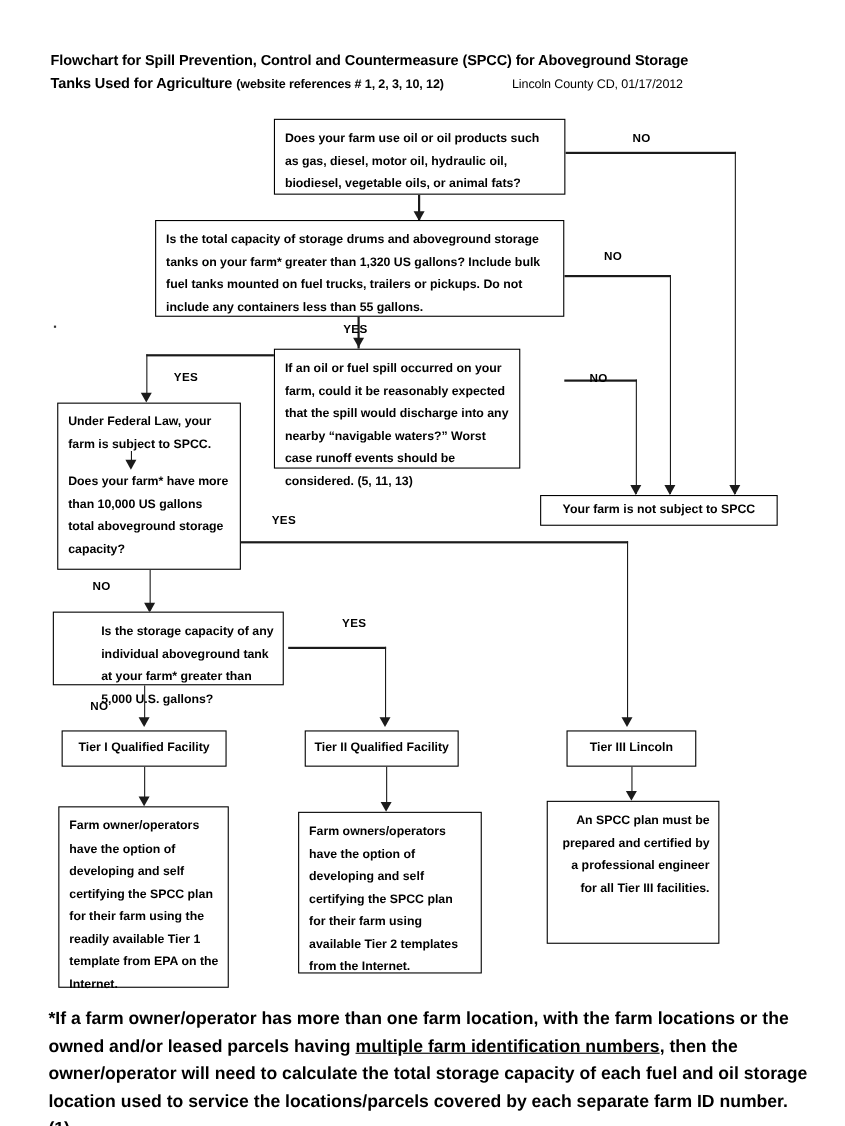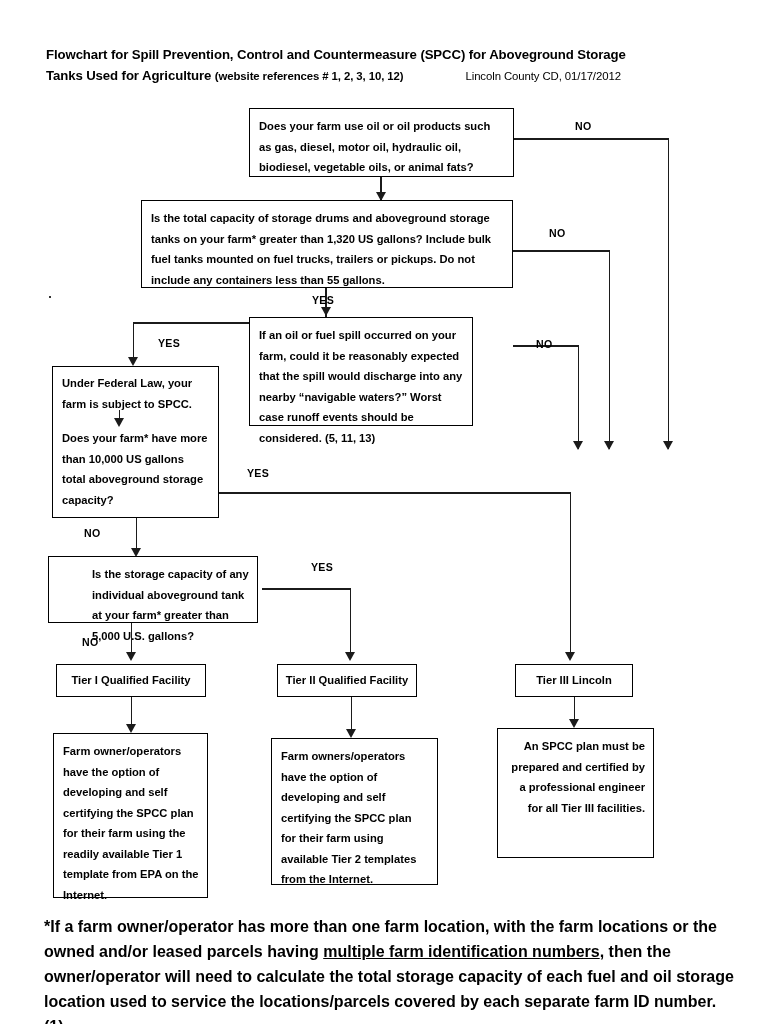--- a/index.html
+++ b/index.html
@@ -163,20 +163,23 @@
   <div class="ln hline" style="left:513px; top:345px; width:66px;"></div>
   <div class="ln vline" style="left:577.5px; top:345px; height:104px;"></div>
   <div class="arrow-d" style="left:573px; top:441px;"></div>
   <div class="elabel" style="left:536px; top:338px;">NO</div>
 
   <div class="ln hline" style="left:133px; top:322px; width:117px;"></div>
   <div class="ln vline" style="left:132.5px; top:322px; height:40px;"></div>
   <div class="arrow-d" style="left:128px; top:357px;"></div>
   <div class="elabel" style="left:158px; top:337px;">YES</div>
 
+  <div class="box center" style="left:491px; top:450px; width:216px; height:28px;">
+    <div class="inner">Your farm is not subject to SPCC</div>
+  </div>
 
   <div class="box" style="left:52px; top:366px; width:167px; height:152px;">
     <div class="inner" style="padding:6px 8px 0 9px;">Under Federal Law, your farm is subject to SPCC.</div>
     <div class="inner" style="padding:14px 8px 0 9px;">Does your farm* have more than 10,000 US gallons total aboveground storage capacity?</div>
   </div>
 
   <div class="ln vline" style="left:118.5px; top:410px; height:15px; z-index:6;"></div>
   <div class="arrow-d" style="left:114px; top:418px; z-index:6;"></div>
 
   <div class="ln hline" style="left:219px; top:492px; width:352px;"></div>

